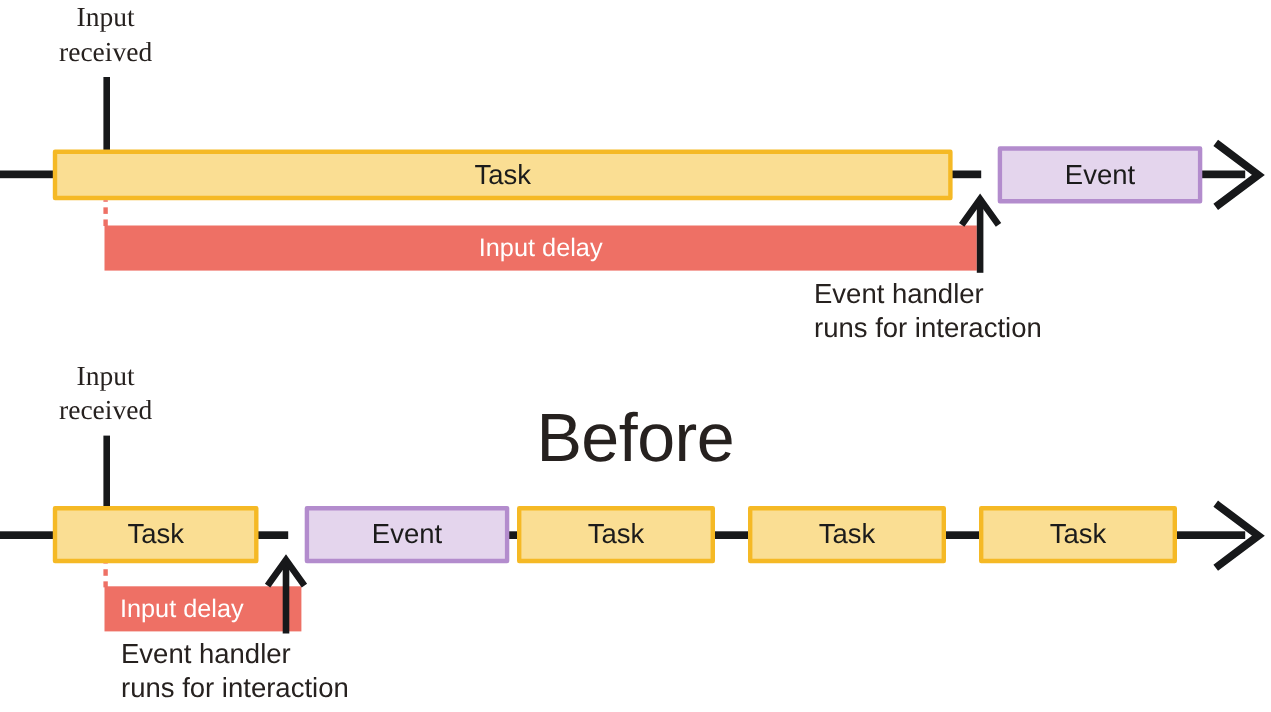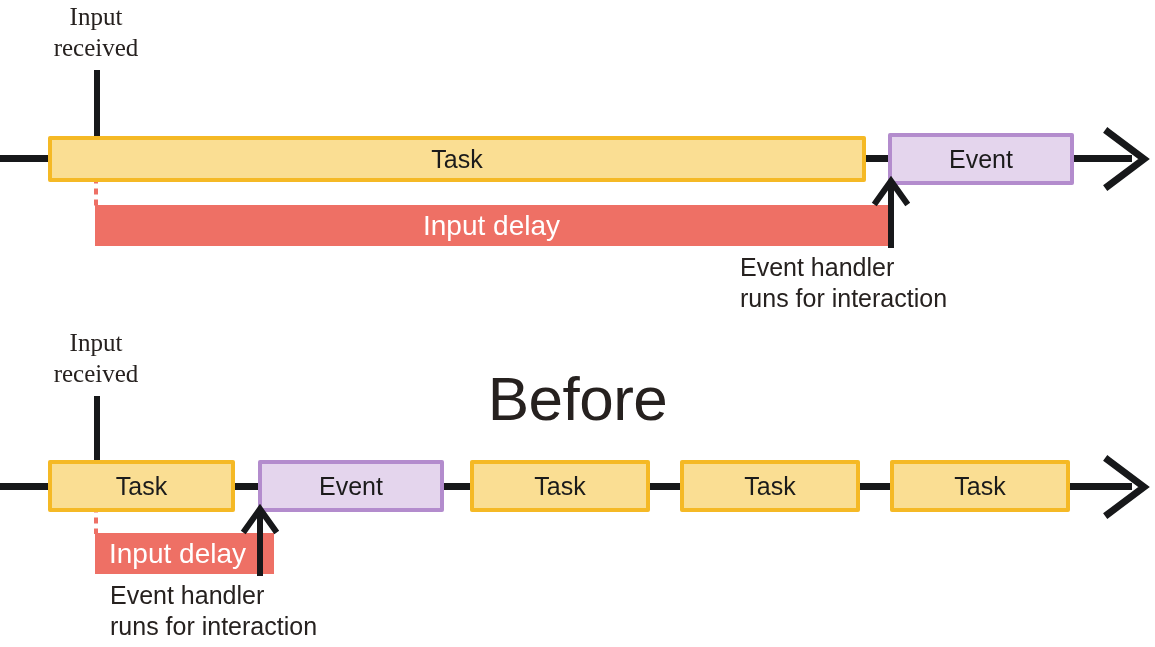--- a/index.html
+++ b/index.html
@@ -60,26 +60,27 @@
   }
   .block-task {
     background: #fade93;
     border: 4px solid #f5b925;
     color: #1b1b1b;
   }
   .block-event {
     background: #e4d5ed;
     border: 4px solid #b38ccd;
     color: #1b1b1b;
+    margin-left: 19px;
   }
   .block-delay {
     background: #ee7065;
     color: #ffffff;
     border: none;
-    font-size: 28px;
+    font-size: 23px;
     display: flex;
     align-items: center;
     justify-content: center;
   }
   .block-delay.left-align {
     justify-content: flex-start;
     padding-left: 14px;
   }
 
   

